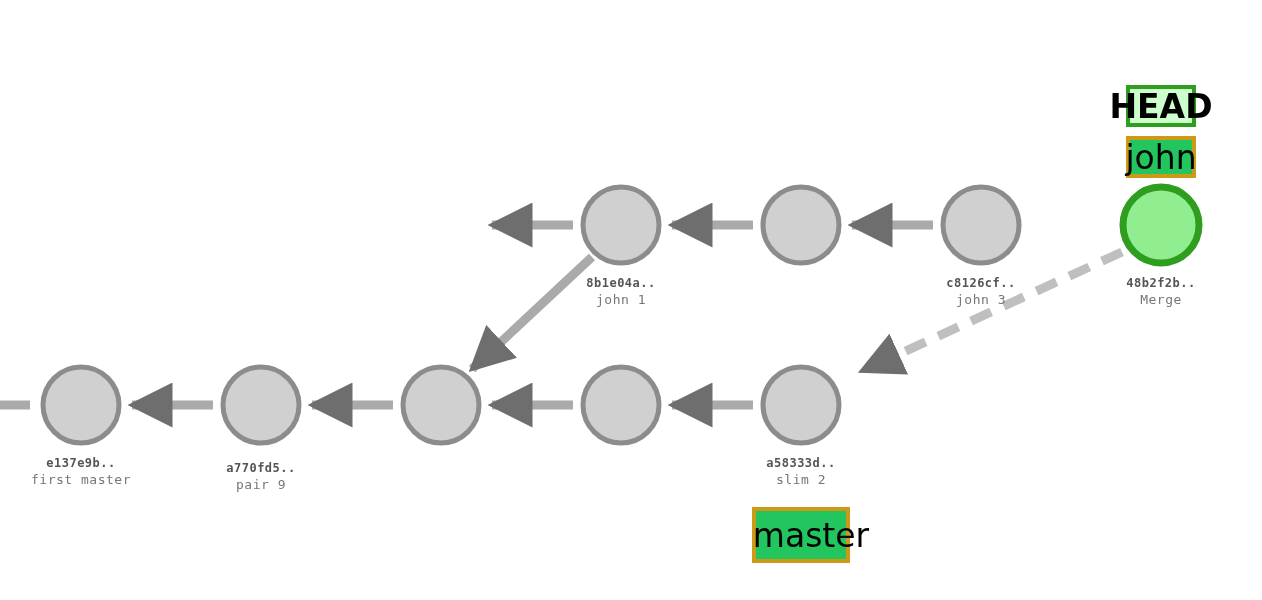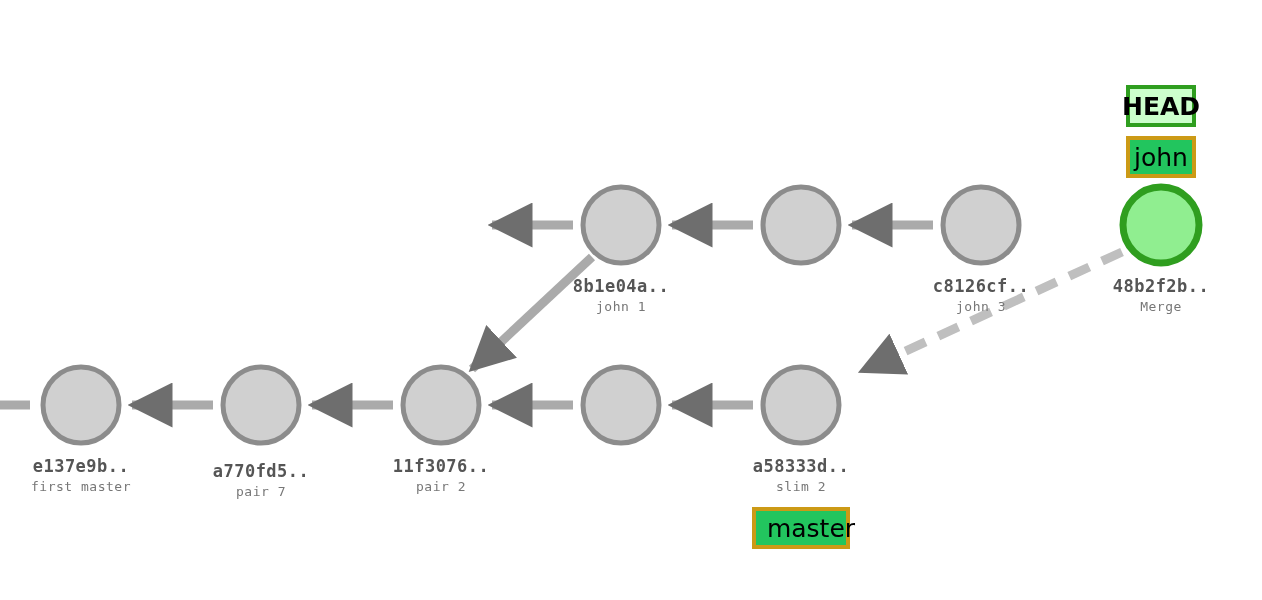--- a/index.html
+++ b/index.html
@@ -28,38 +28,38 @@
     position: absolute;
     text-align: center;
     font-family: "DejaVu Sans Mono", "Liberation Mono", monospace;
     line-height: 1.35;
     white-space: nowrap;
     transform: translateX(-50%);
   }
   .commit-hash {
     display: block;
     font-weight: bold;
-    font-size: 17px;
+    font-size: 12px;
     color: #555555;
     letter-spacing: 0.5px;
   }
   .commit-msg {
     display: block;
     font-size: 13px;
     color: #777777;
     letter-spacing: 0.5px;
   }
   .ref-badge {
     position: absolute;
     box-sizing: border-box;
     display: flex;
     align-items: center;
     justify-content: center;
     font-family: "DejaVu Sans", "Liberation Sans", sans-serif;
-    font-size: 25px;
+    font-size: 33px;
     color: #000000;
     transform: translateX(-50%);
     padding: 0 10px;
   }
   .ref-head {
     background: #ccffcc;
     border: 4px solid #2f9e1f;
     font-weight: bold;
   }
   .ref-branch {
@@ -118,27 +118,23 @@
     </g>
   </svg>
 
   <div class="commit-label" style="left:81px; top:455px;">
     <span class="commit-hash">e137e9b..</span>
     <span class="commit-msg">first master</span>
   </div>
 
   <div class="commit-label" style="left:261px; top:460px;">
     <span class="commit-hash">a770fd5..</span>
-    <span class="commit-msg">pair 7</span>
+    <span class="commit-msg">pair 9</span>
   </div>
 
-  <div class="commit-label" style="left:441px; top:455px;">
-    <span class="commit-hash">11f3076..</span>
-    <span class="commit-msg">pair 2</span>
-  </div>
 
 
   <div class="commit-label" style="left:801px; top:455px;">
     <span class="commit-hash">a58333d..</span>
     <span class="commit-msg">slim 2</span>
   </div>
 
   <div class="commit-label" style="left:621px; top:275px;">
     <span class="commit-hash">8b1e04a..</span>
     <span class="commit-msg">john 1</span>
@@ -152,15 +148,15 @@
 
   <div class="commit-label" style="left:1161px; top:275px;">
     <span class="commit-hash">48b2f2b..</span>
     <span class="commit-msg">Merge</span>
   </div>
 
   <div class="ref-badge ref-head" style="left:1161px; top:85px; width:70px; height:42px;">HEAD</div>
 
   <div class="ref-badge ref-branch" style="left:1161px; top:136px; width:70px; height:42px;">john</div>
 
-  <div class="ref-badge ref-branch" style="left:801px; top:507px; width:98px; height:42px;padding-left:30px;">master</div>
+  <div class="ref-badge ref-branch" style="left:801px; top:507px; width:98px; height:56px;padding-left:30px;">master</div>
 
 </div>
 
 </body></html>

